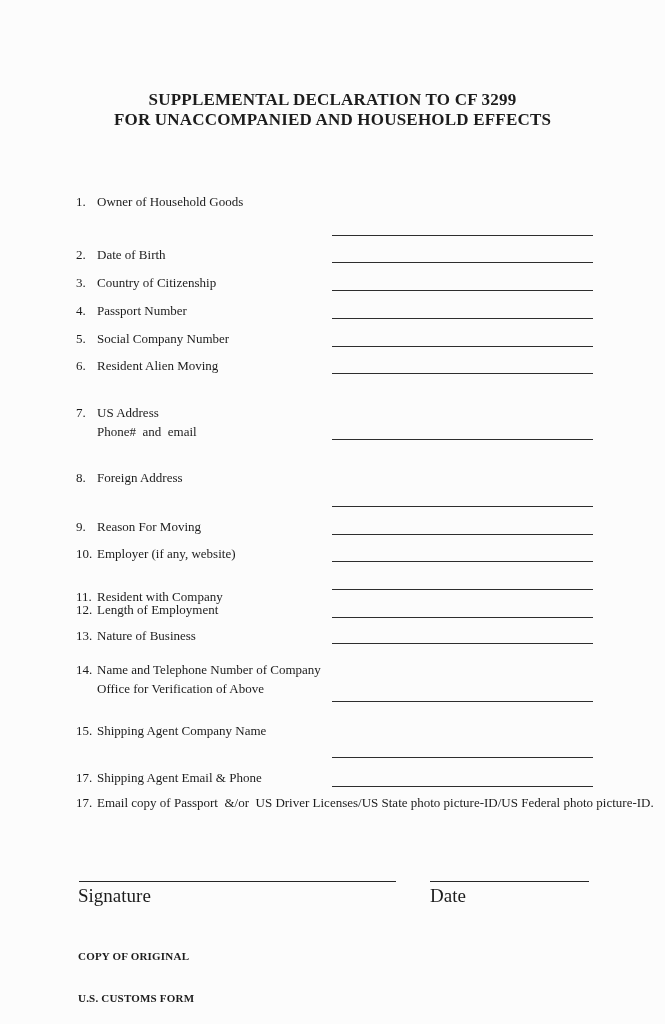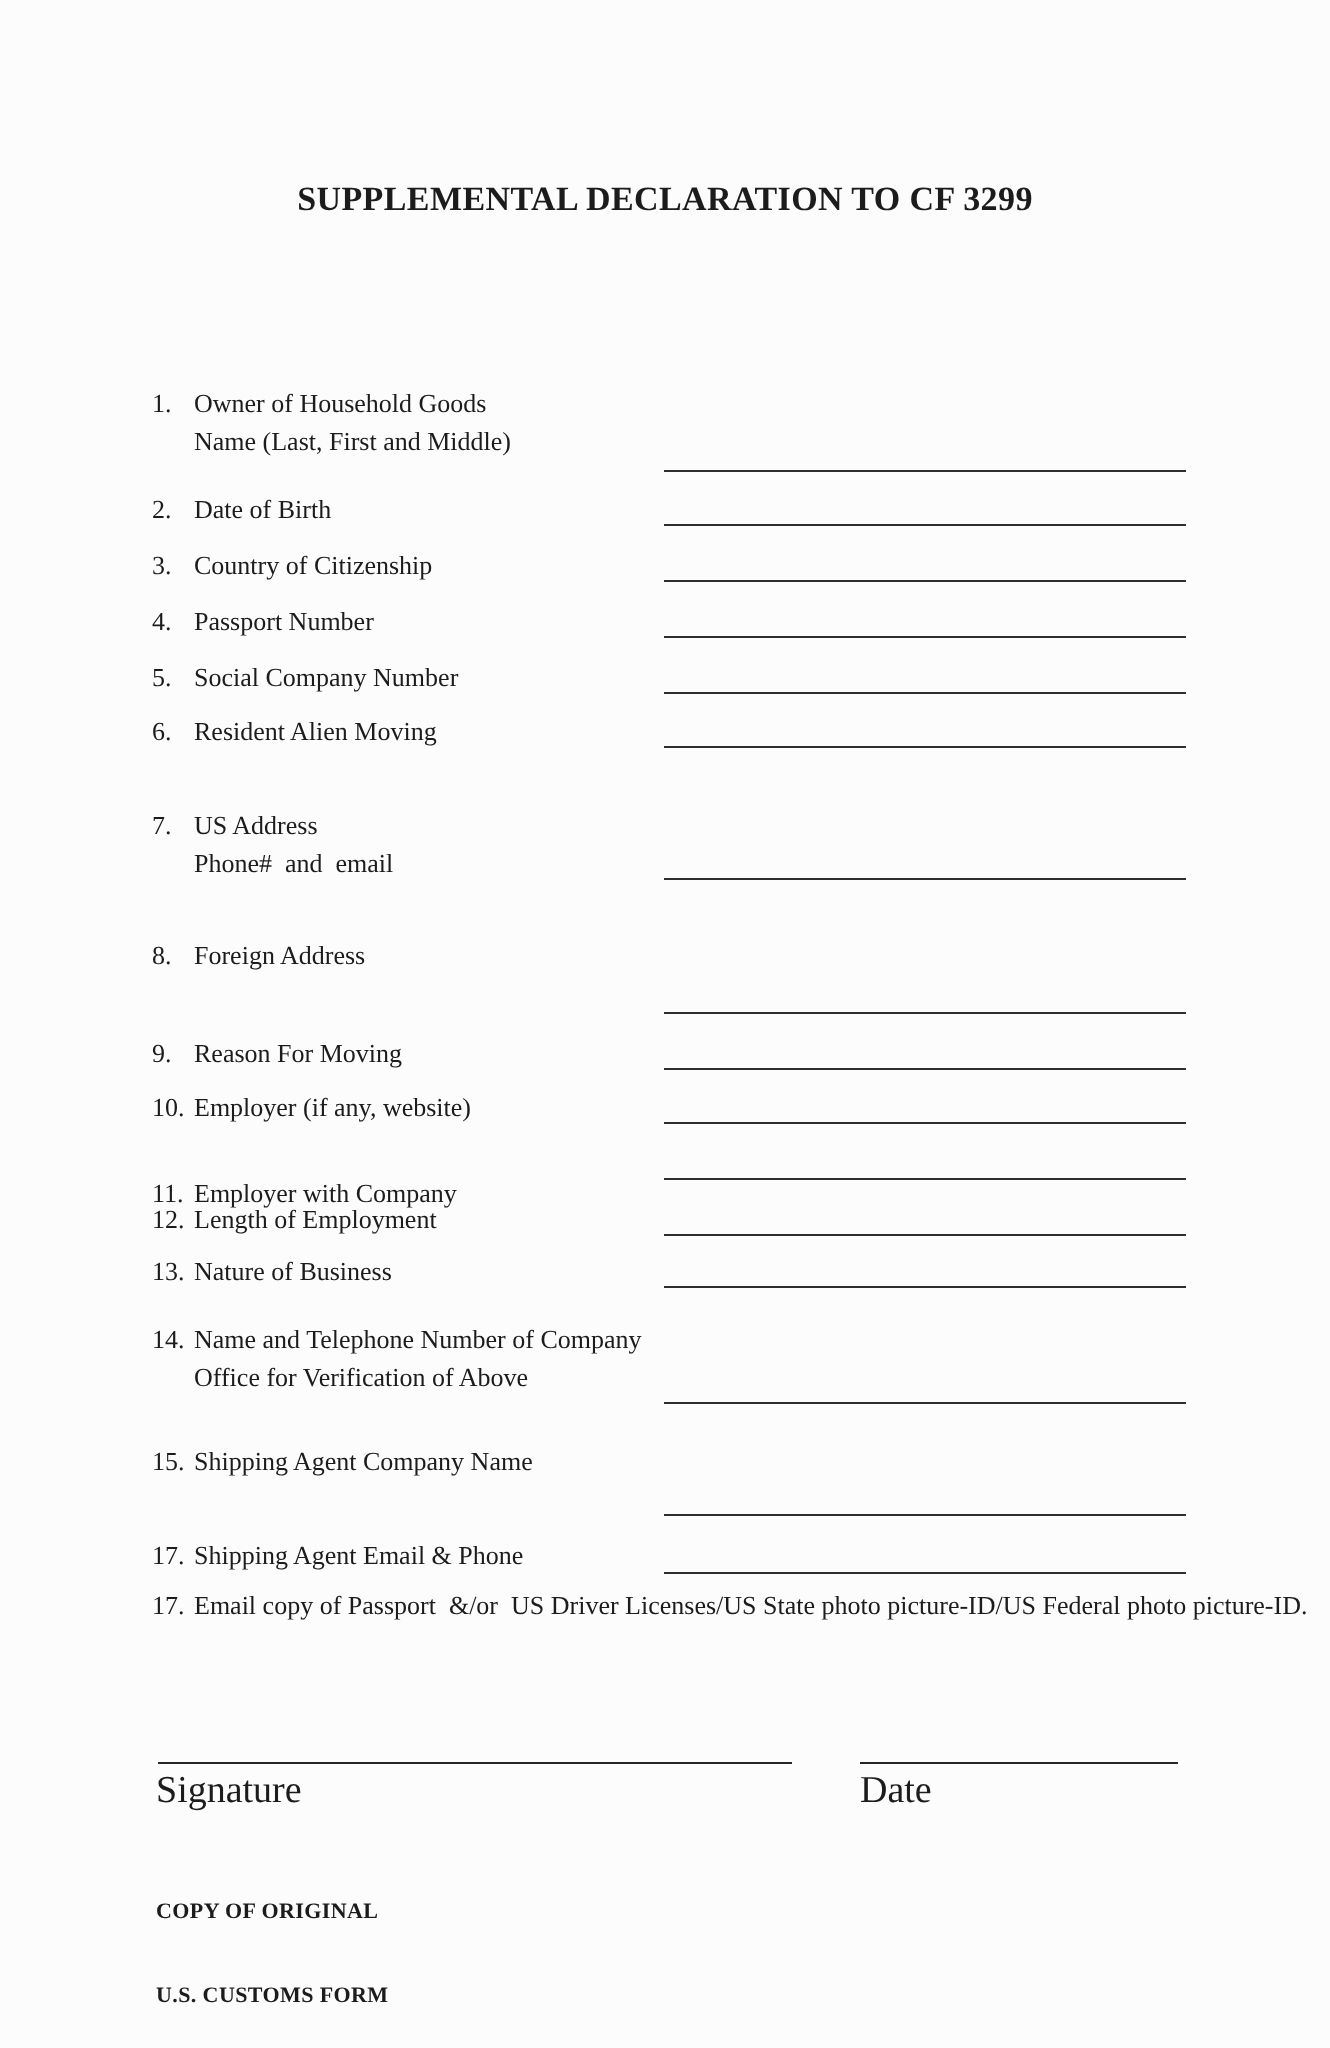--- a/index.html
+++ b/index.html
@@ -45,25 +45,26 @@
     letter-spacing:.2px;white-space:pre;
   }
 </style>
 </head>
 <body>
 
 <div class="page">
 
   <div class="title">
     <div>SUPPLEMENTAL DECLARATION TO CF 3299</div>
+    <div>FOR UNACCOMPANIED AND HOUSEHOLD EFFECTS</div>
   </div>
 
   <div class="flabel" style="top:192px">
     <span class="fnum">1.</span>
-    <span class="ftext"><span class="l1">Owner of Household Goods</span><span class="l2">Name (Last, First and Middle)</span></span>
+    <span class="ftext"><span class="l1">Owner of Household Goods</span></span>
   </div>
   <div class="fline" style="top:235px"></div>
 
   <div class="flabel" style="top:245px">
     <span class="fnum">2.</span>
     <span class="ftext"><span class="l1">Date of Birth</span></span>
   </div>
   <div class="fline" style="top:262px"></div>
 
   <div class="flabel" style="top:273px">
@@ -109,21 +110,21 @@
   <div class="fline" style="top:534px"></div>
 
   <div class="flabel" style="top:544px">
     <span class="fnum">10.</span>
     <span class="ftext"><span class="l1">Employer (if any, website)</span></span>
   </div>
   <div class="fline" style="top:561px"></div>
 
   <div class="flabel" style="top:587px">
     <span class="fnum">11.</span>
-    <span class="ftext"><span class="l1">Employer with Company</span></span>
+    <span class="ftext"><span class="l1">Resident with Company</span></span>
   </div>
   <div class="fline" style="top:589px"></div>
 
   <div class="flabel" style="top:600px">
     <span class="fnum">12.</span>
     <span class="ftext"><span class="l1">Length of Employment</span></span>
   </div>
   <div class="fline" style="top:617px"></div>
 
   <div class="flabel" style="top:626px">

